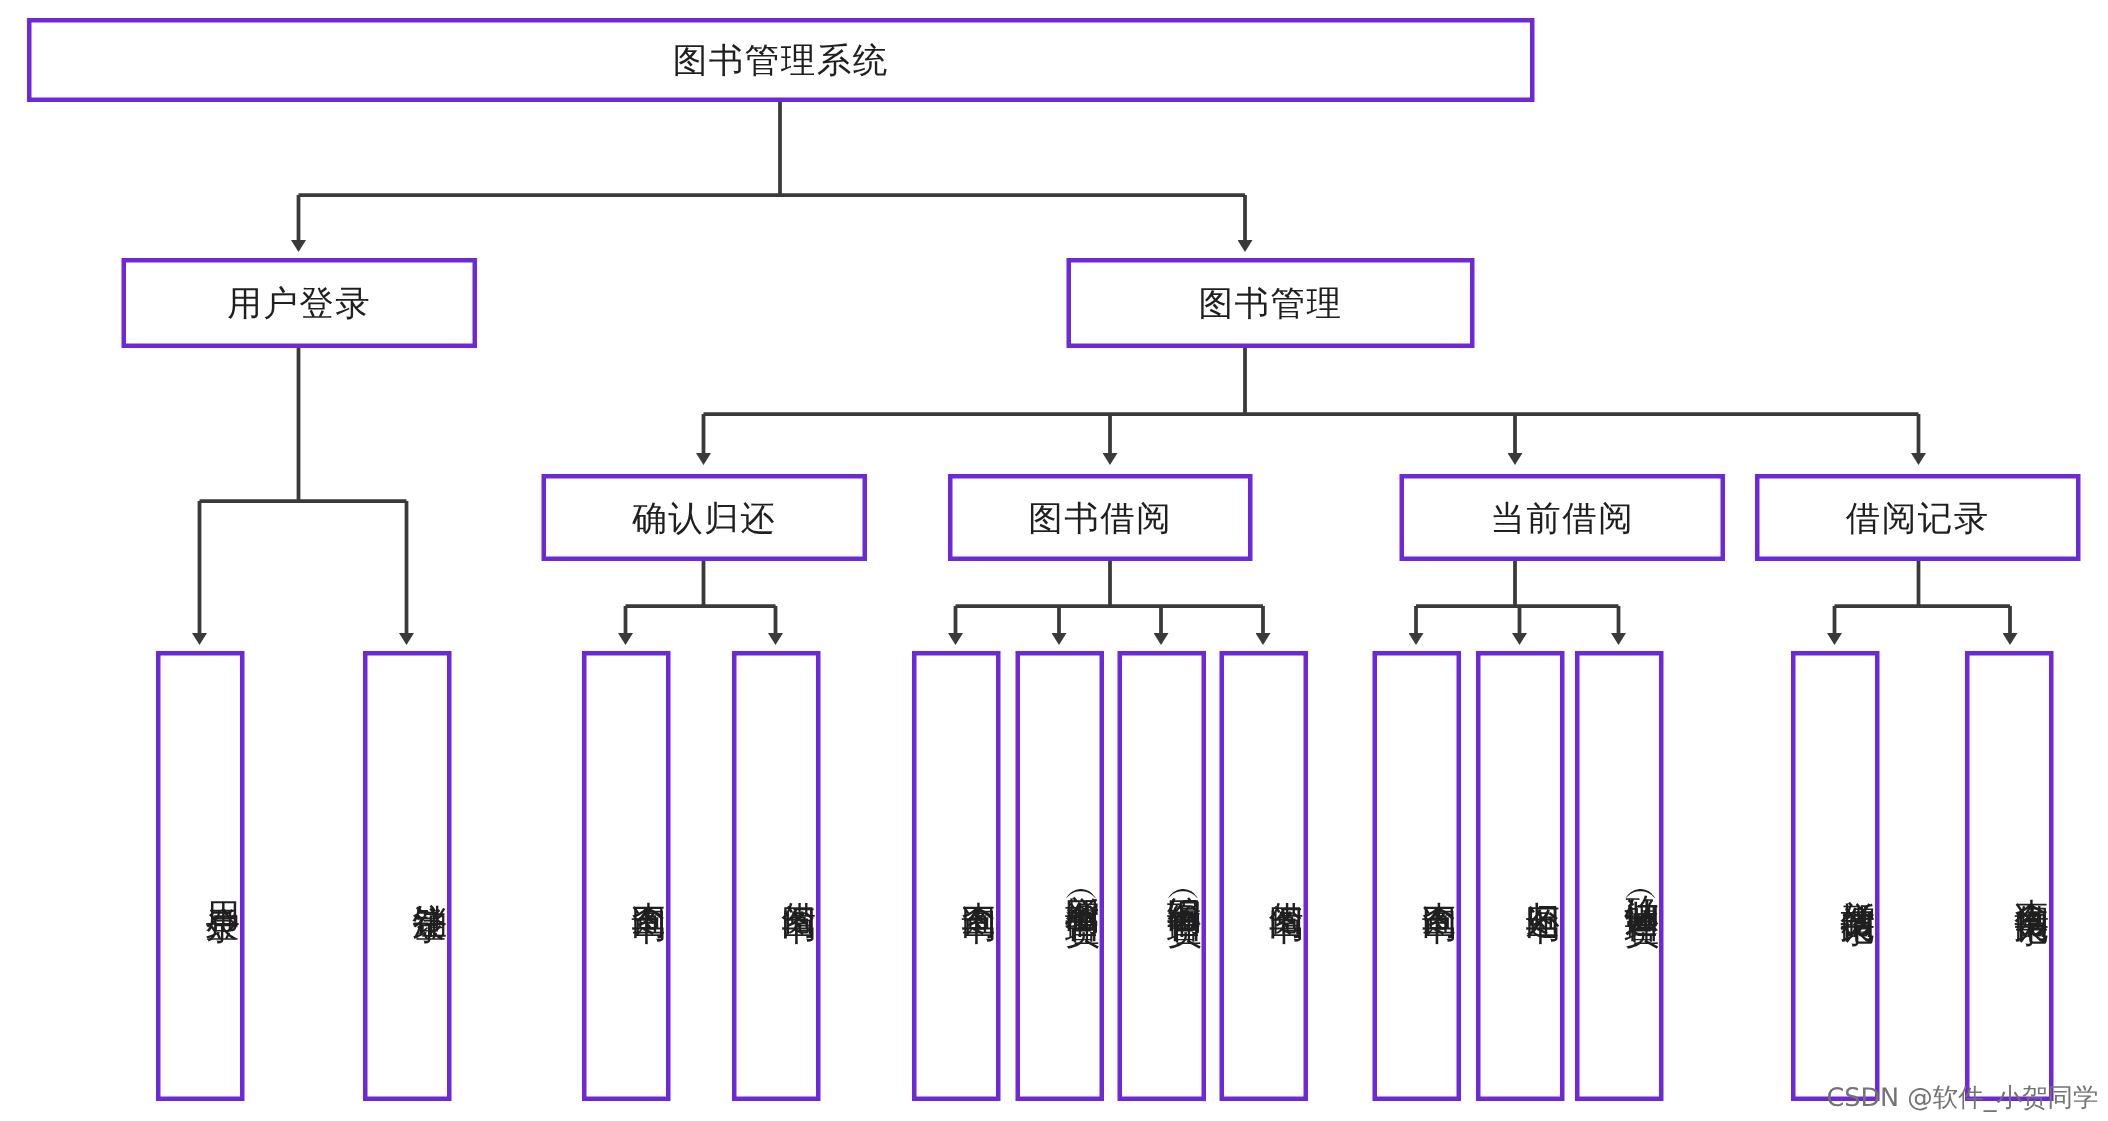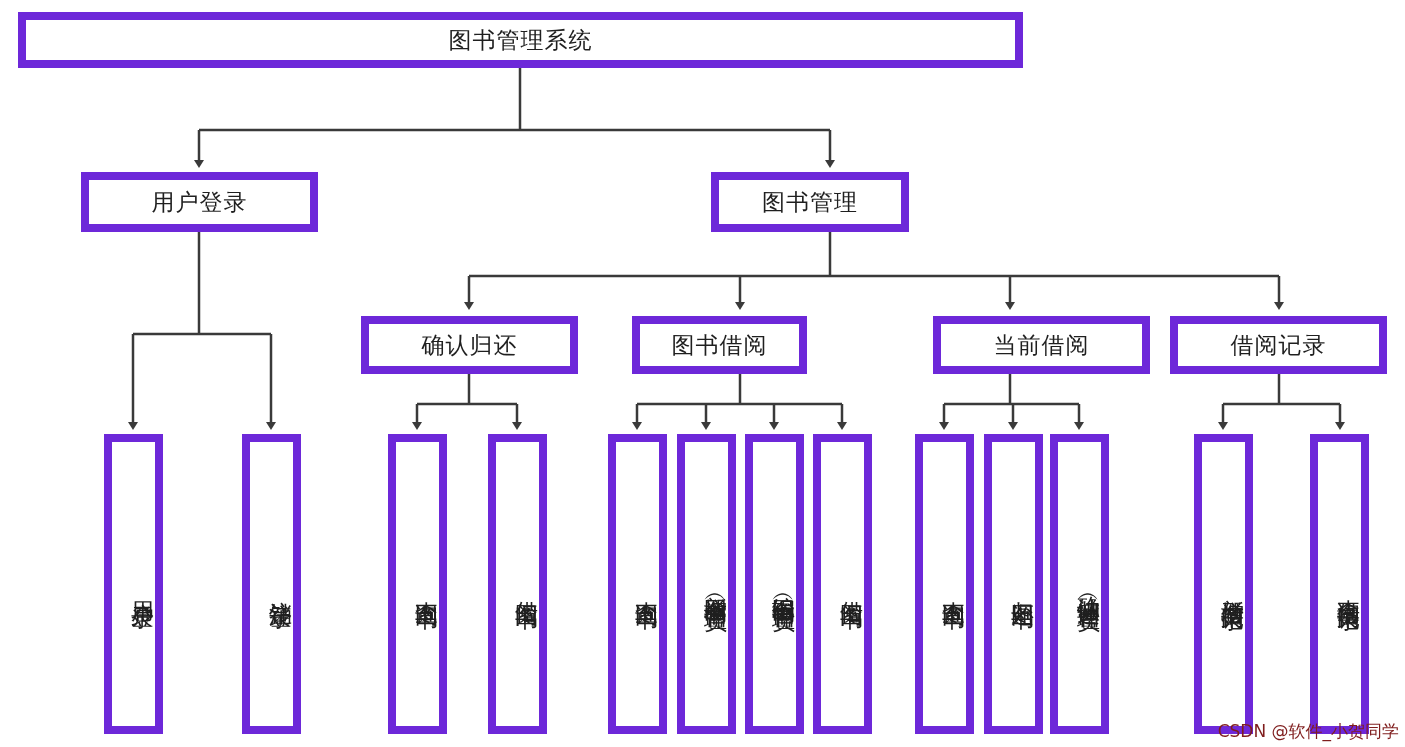--- a/index.html
+++ b/index.html
@@ -20,21 +20,21 @@
   svg.lines {
     position: absolute;
     left: 0;
     top: 0;
     width: 1405px;
     height: 747px;
   }
   .node {
     position: absolute;
     box-sizing: border-box;
-    border: 8px solid #6d28d9;
+    border: 3px solid #6d28d9;
     background: #ffffff;
     color: #1f1f1f;
     display: flex;
     align-items: center;
     justify-content: center;
     text-align: left;
     z-index: 2;
   }
   .node.h {
     font-size: 23px;
@@ -53,21 +53,21 @@
   .node.v .txt {
     writing-mode: vertical-rl;
     text-orientation: upright;
     display: block;
   }
   .watermark {
     position: absolute;
     right: 6px;
     bottom: 4px;
     font-size: 17px;
-    color: #7f1d1d;
+    color: #737373;
     white-space: nowrap;
     z-index: 5;
   }
 </style>
 </head>
 <body>
 
 <div id="canvas">
 
   <svg class="lines" viewBox="0 0 1405 747">
@@ -120,28 +120,28 @@
     </g>
   </svg>
 
   <div class="node h" style="left:18px; top:12px; width:1005px; height:56px;">
     <span class="txt">图书管理系统</span>
   </div>
 
   <div class="node h" style="left:81px; top:172px; width:237px; height:60px;">
     <span class="txt">用户登录</span>
   </div>
-  <div class="node h" style="left:711px; top:172px; width:198px; height:60px;">
+  <div class="node h" style="left:711px; top:172px; width:272px; height:60px;">
     <span class="txt">图书管理</span>
   </div>
 
   <div class="node h" style="left:361px; top:316px; width:217px; height:58px;">
     <span class="txt">确认归还</span>
   </div>
-  <div class="node h" style="left:632px; top:316px; width:175px; height:58px;">
+  <div class="node h" style="left:632px; top:316px; width:203px; height:58px;">
     <span class="txt">图书借阅</span>
   </div>
   <div class="node h" style="left:933px; top:316px; width:217px; height:58px;">
     <span class="txt">当前借阅</span>
   </div>
   <div class="node h" style="left:1170px; top:316px; width:217px; height:58px;font-family:Liberation Mono, monospace;">
     <span class="txt">借阅记录</span>
   </div>
 
   <div class="node v" style="left:104px; top:434px; width:59px; height:300px;">

